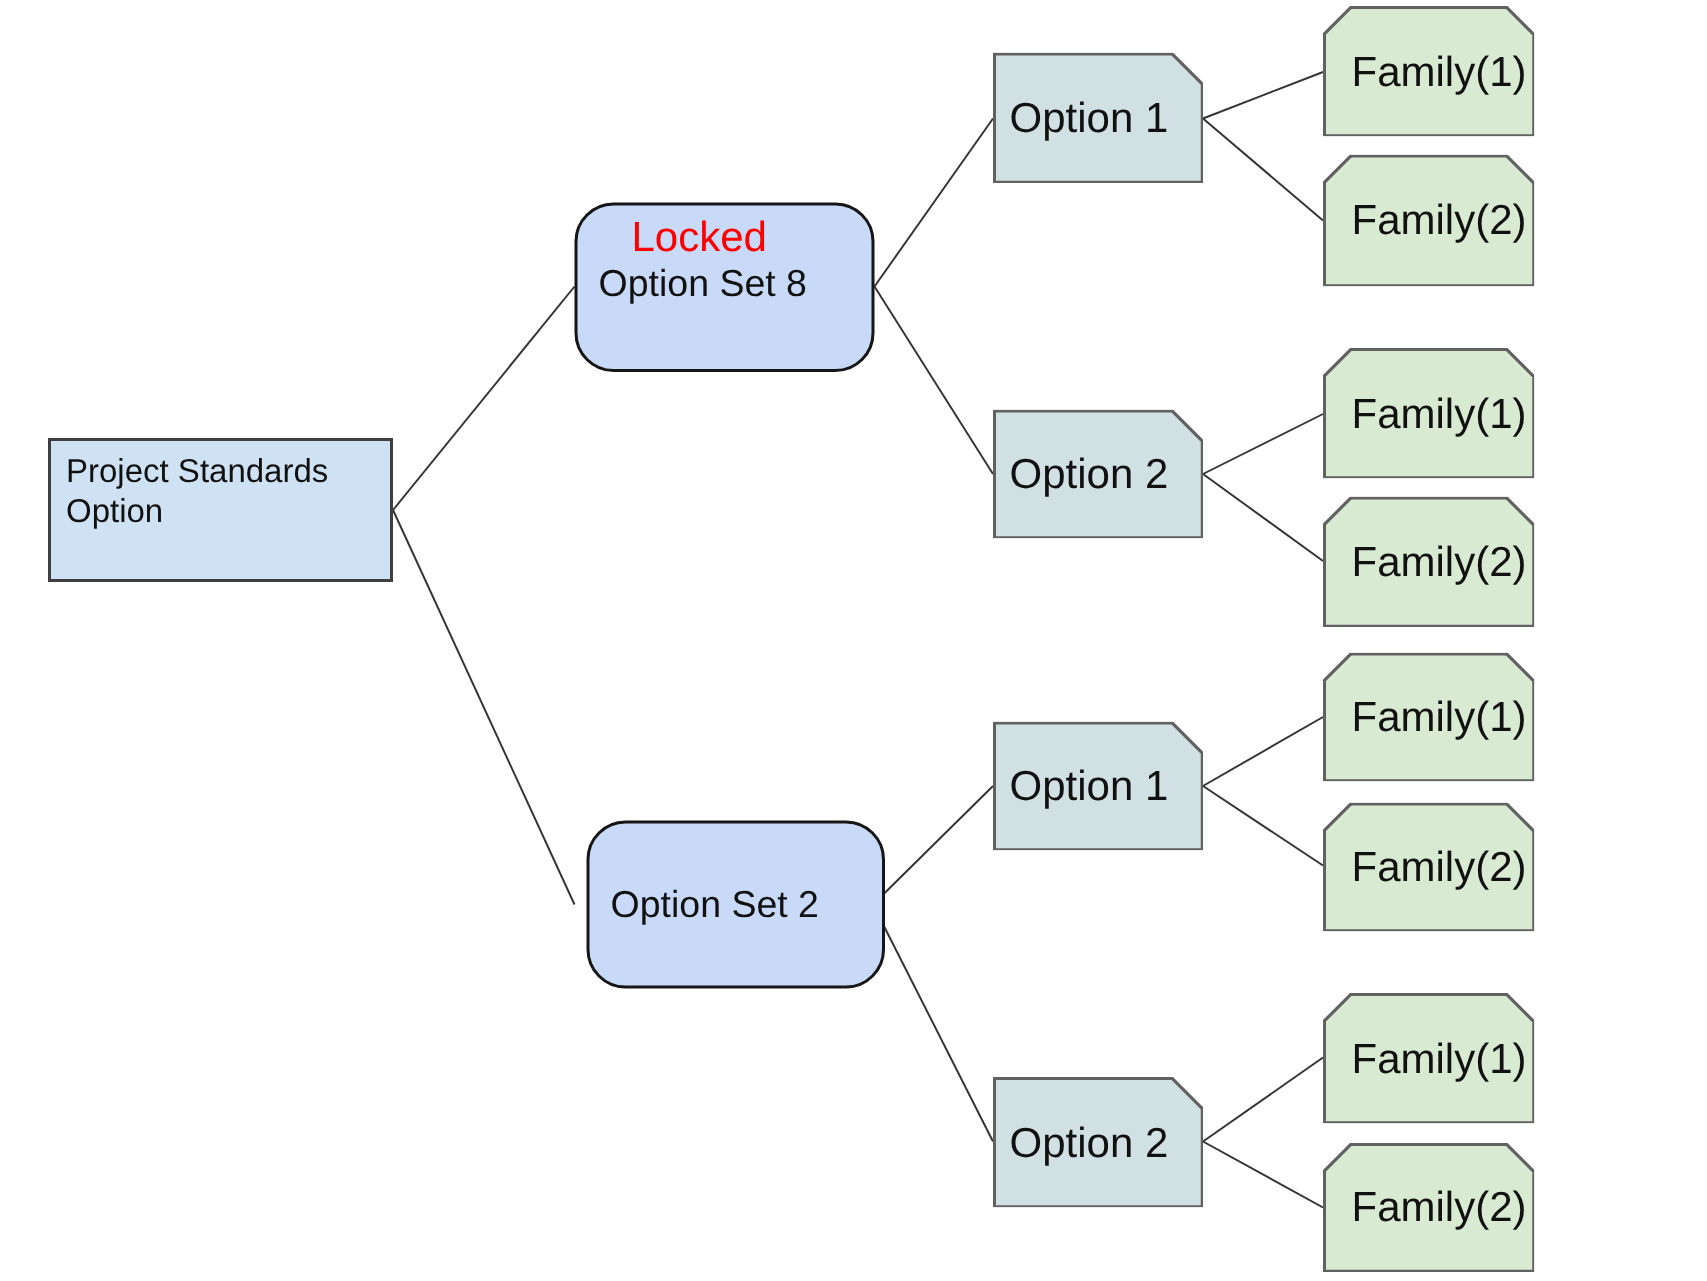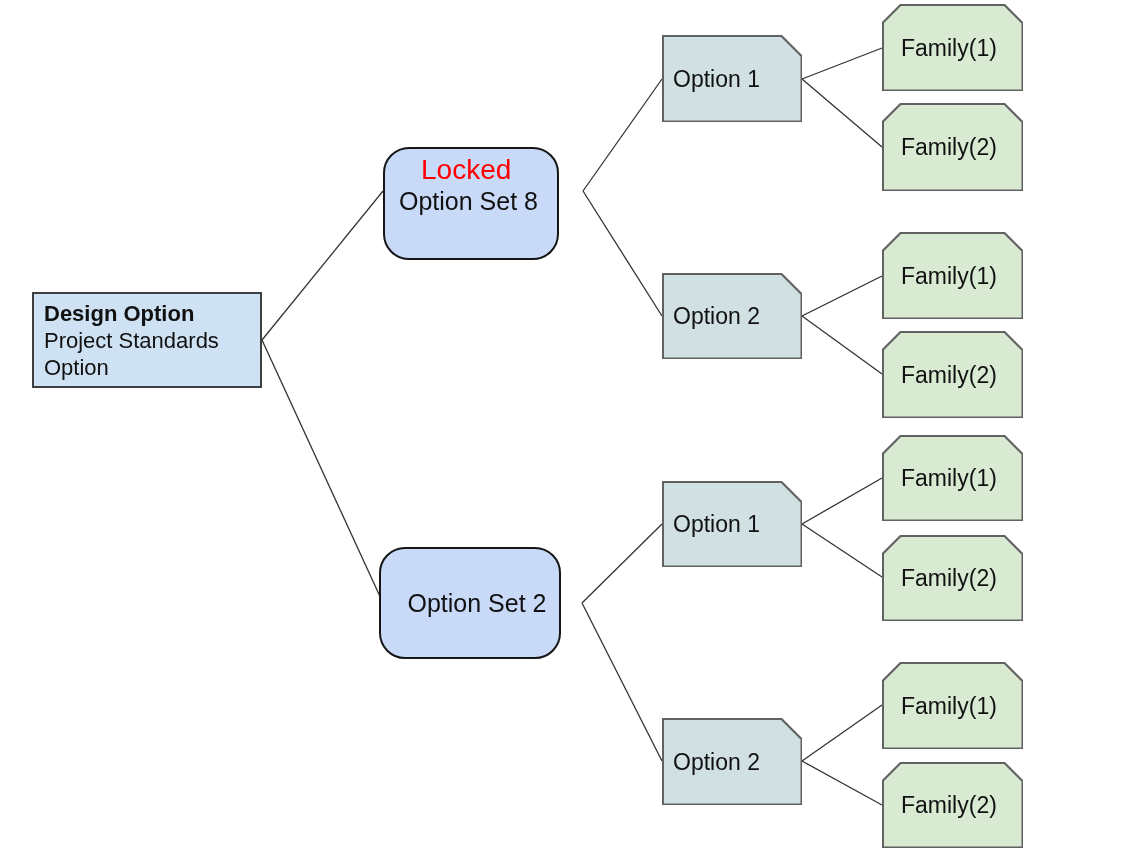--- a/index.html
+++ b/index.html
@@ -83,21 +83,21 @@
   .card.family-shape .edge,
   .card.family-shape .fill {
     clip-path: polygon(18px 0, calc(100% - 18px) 0, 100% 18px, 100% 100%, 0 100%, 0 18px);
   }
   .card.option-shape .fill { background: var(--option-fill, #d0e0e3); }
   .card.family-shape .fill { background: var(--family-fill, #d9ead3); }
   .card-label {
     position: absolute;
     top: 50%;
     transform: translateY(-50%);
-    font-size: 23px;
+    font-size: 28px;
     white-space: nowrap;
   }
   .card.option-shape .card-label { left: 11px; }
   .card.family-shape .card-label { left: 19px; }
 </style>
 </head>
 <body>
 
 <div id="canvas">
 
@@ -112,31 +112,30 @@
     <line x1="802" y1="79" x2="882" y2="147"></line>
     <line x1="802" y1="316" x2="882" y2="276"></line>
     <line x1="802" y1="316" x2="882" y2="374"></line>
     <line x1="802" y1="524" x2="882" y2="478"></line>
     <line x1="802" y1="524" x2="882" y2="577"></line>
     <line x1="802" y1="761" x2="882" y2="705"></line>
     <line x1="802" y1="761" x2="882" y2="805"></line>
   </svg>
 
   <div class="node rect-node" style="left:32px; top:292px; width:230px; height:96px;">
-    <div class="root-title">Design Option</div>
     <div>Project Standards</div>
     <div>Option</div>
   </div>
 
-  <div class="node round-node" style="left:383px; top:135px; width:176px; height:113px;margin-top:12px;">
+  <div class="node round-node" style="left:383px; top:135px; width:200px; height:113px;">
     <div class="locked-label">Locked</div>
     <div class="set1-label">Option Set 8</div>
   </div>
 
-  <div class="node round-node centered" style="left:379px; top:547px; width:182px; height:112px;justify-content:center;">
+  <div class="node round-node centered" style="left:391px; top:547px; width:199px; height:112px;">
     <span>Option Set 2</span>
   </div>
 
   <div class="node card option-shape" style="left:662px; top:35px; width:140px; height:87px;">
     <div class="edge"></div>
     <div class="fill"></div>
     <div class="card-label">Option 1</div>
   </div>
 
   <div class="node card option-shape" style="left:662px; top:273px; width:140px; height:86px;">

